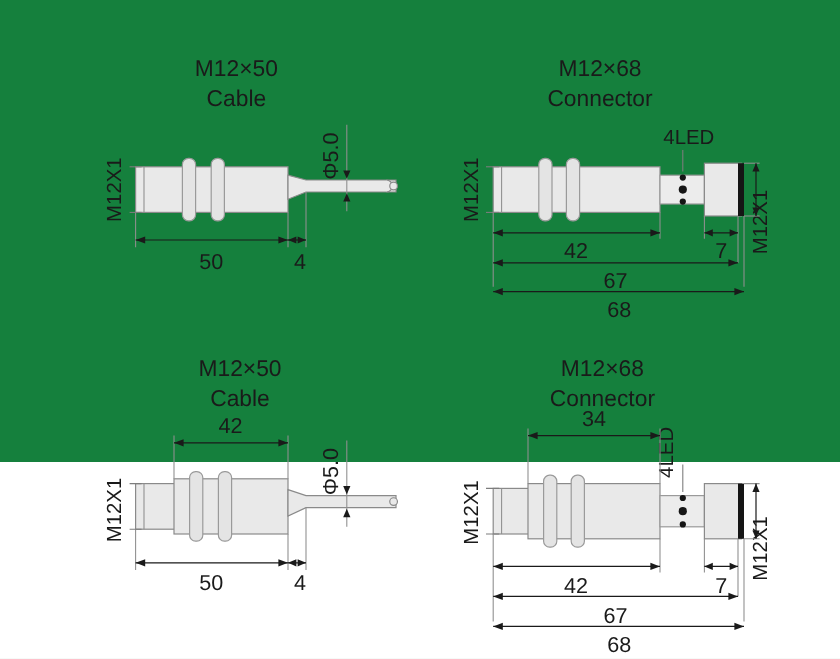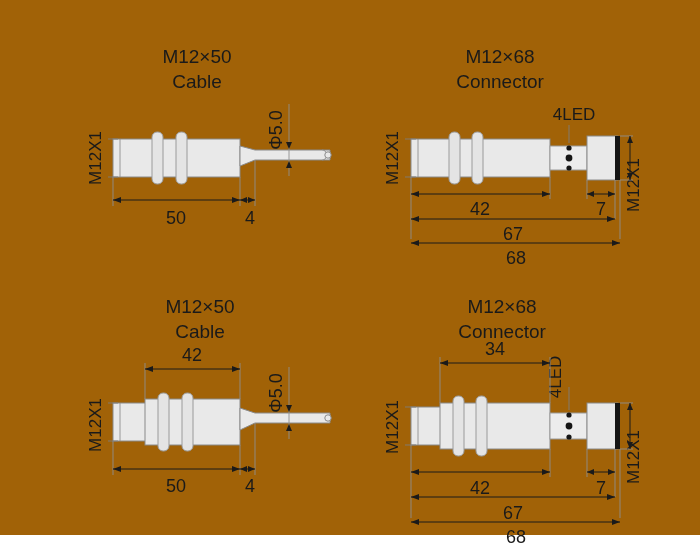--- a/index.html
+++ b/index.html
@@ -11,22 +11,22 @@
   body {
     width: 700px;
     height: 549px;
     font-family: "Liberation Sans", sans-serif;
     color: #1a1a1a;
     overflow: hidden;
   }
   #sheet {
     position: relative;
     width: 700px;
-    height: 535px;
-    background: #a16207;
+    height: 385px;
+    background: #15803d;
   }
   .panel {
     position: absolute;
   }
   .panel-tl { left: 0px;   top: 0px;   width: 350px; height: 275px; }
   .panel-tr { left: 350px; top: 0px;   width: 350px; height: 275px; }
   .panel-bl { left: 0px;   top: 275px; width: 350px; height: 274px; }
   .panel-br { left: 350px; top: 275px; width: 350px; height: 274px; }
   .panel svg {
     display: block;

